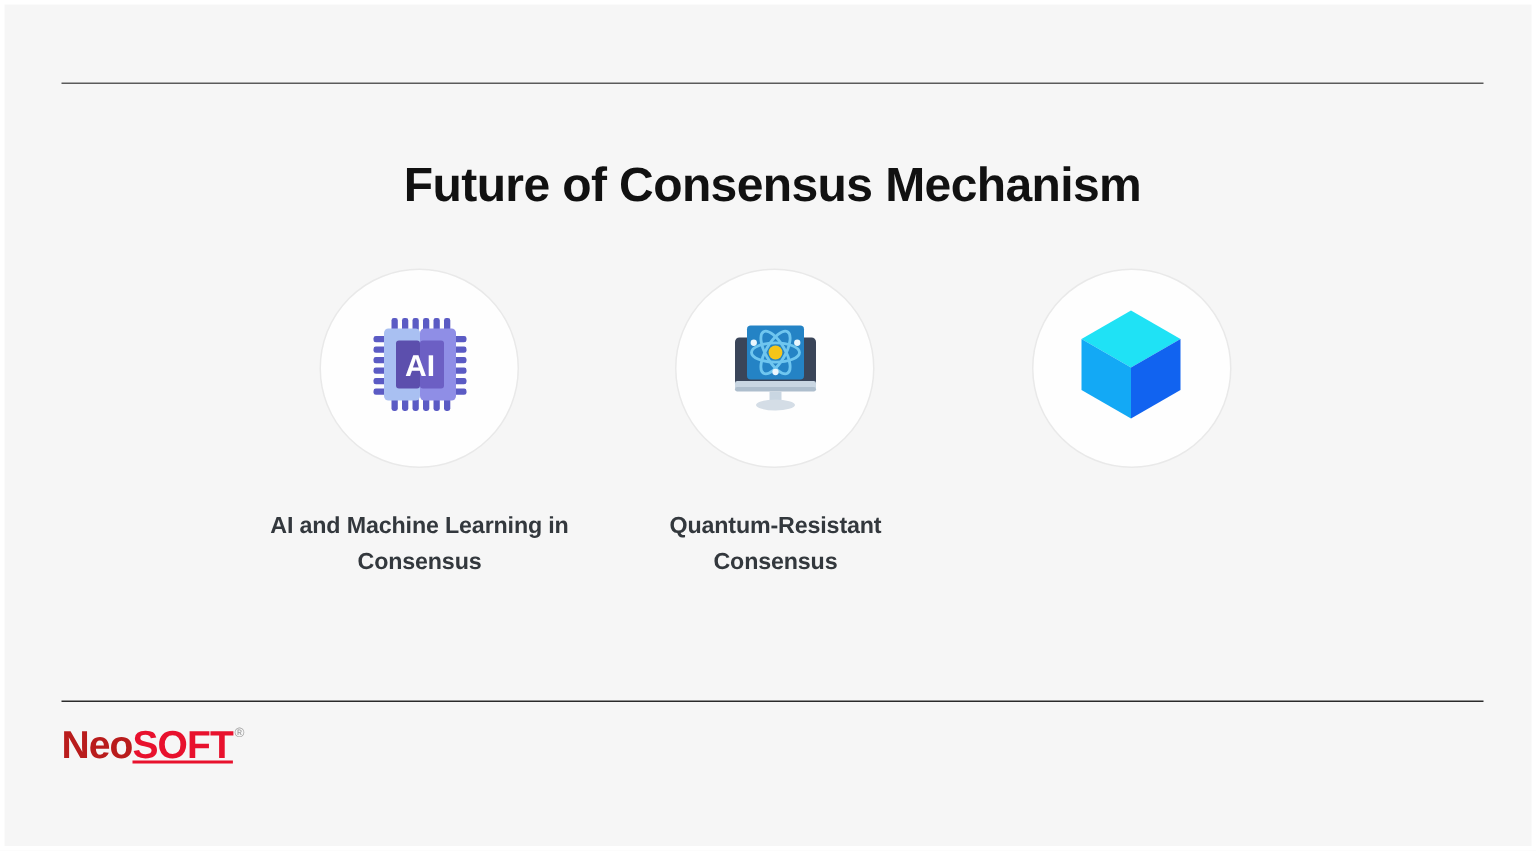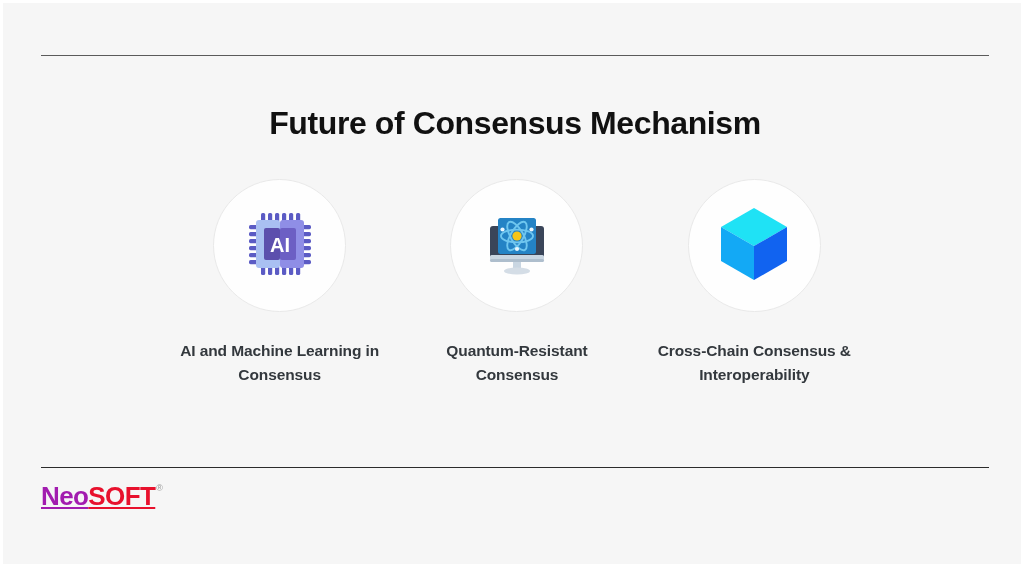--- a/index.html
+++ b/index.html
@@ -96,21 +96,21 @@
     position: absolute;
     left: 38px;
     top: 478px;
     display: flex;
     align-items: flex-start;
     font-size: 26px;
     font-weight: bold;
     letter-spacing: -0.6px;
     line-height: 30px;
   }
-  .logo-neo { color: #a21caf; text-decoration: underline; }
+  .logo-neo { color: #b91c1c; }
   .logo-soft { color: #e8112d; text-decoration: underline; }
   .logo-reg {
     color: #9a9a9a;
     font-size: 9px;
     line-height: 9px;
     margin-top: 3px;
     margin-left: 1px;
     font-weight: normal;
   }
 </style>
@@ -211,21 +211,20 @@
           <svg width="72" height="78" viewBox="0 0 72 78">
 
             <polygon points="36,3 69,22 36,41 3,22" fill="#1fe2f5"></polygon>
 
             <polygon points="3,22 36,41 36,75 3,56" fill="#13a9f5"></polygon>
 
             <polygon points="69,22 69,56 36,75 36,41" fill="#1163f0"></polygon>
           </svg>
         </span>
       </div>
-      <div class="caption">Cross-Chain Consensus &amp; Interoperability</div>
     </div>
 
   </div>
 
   <div class="rule rule-bottom"></div>
 
   <div class="logo">
     <span class="logo-neo">Neo</span>
     <span class="logo-soft">SOFT</span>
     <span class="logo-reg">®</span>

